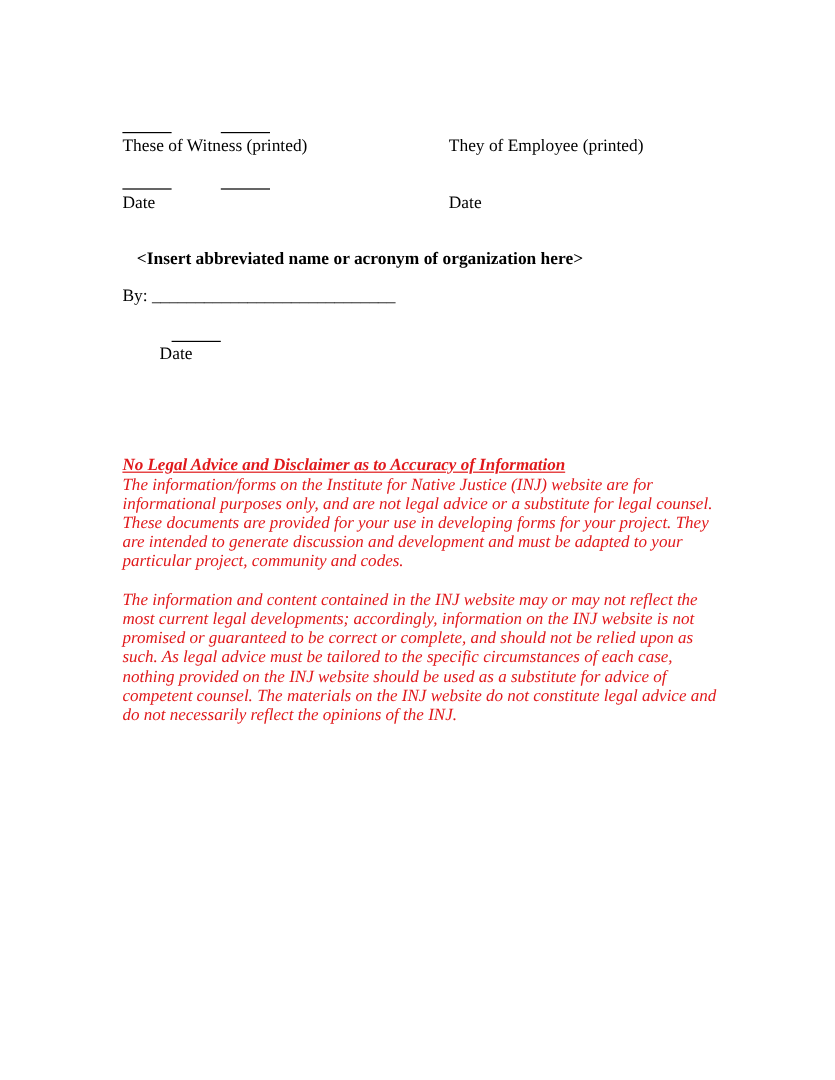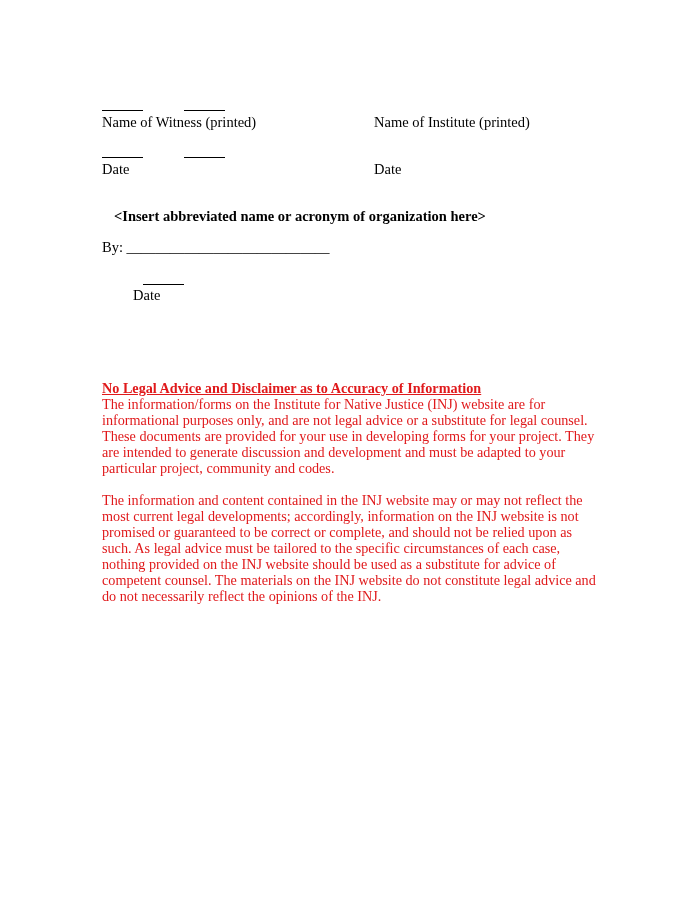--- a/index.html
+++ b/index.html
@@ -3,32 +3,32 @@
 <meta charset="utf-8">
 <style>
   html, body { margin:0; padding:0; background:#ffffff; }
   body { width:696px; height:900px; position:relative; overflow:hidden;
          font-family:"Liberation Serif","DejaVu Serif",serif; color:#000; }
   .abs { position:absolute; white-space:nowrap; }
   .line { position:absolute; height:0; border-top:1px solid #000; }
   .txt { font-size:14.5px; line-height:17px; }
   .bold { font-weight:bold;margin-left:12px; }
   .disc { position:absolute; left:102px; top:380px; width:500px; color:#e0191b;
-          font-size:14.2px; line-height:16px; }
+          font-style:italic; font-size:14.2px; line-height:16px; }
   .disc .title { font-weight:bold; text-decoration:underline; }
   .disc p { margin:0; }
   .disc p.gap { margin-top:16px; }
 </style>
 </head>
 <body>
 
 <div class="line" style="left:102px;top:110px;width:41px;"></div>
 <div class="line" style="left:184px;top:110px;width:41px;"></div>
-<div class="abs txt" style="left:102px;top:114px;">Name of Witness (printed)</div>
-<div class="abs txt" style="left:374px;top:114px;">Name of Institute (printed)</div>
+<div class="abs txt" style="left:102px;top:114px;">These of Witness (printed)</div>
+<div class="abs txt" style="left:374px;top:114px;">They of Employee (printed)</div>
 
 <div class="line" style="left:102px;top:157px;width:41px;"></div>
 <div class="line" style="left:184px;top:157px;width:41px;"></div>
 <div class="abs txt" style="left:102px;top:161px;">Date</div>
 <div class="abs txt" style="left:374px;top:161px;">Date</div>
 
 <div class="abs txt bold" style="left:102px;top:208px;">&lt;Insert abbreviated name or acronym of organization here&gt;</div>
 <div class="abs txt" style="left:102px;top:239px;text-align:center;">
   <span>By: </span><span>____________________________</span>
 </div>

